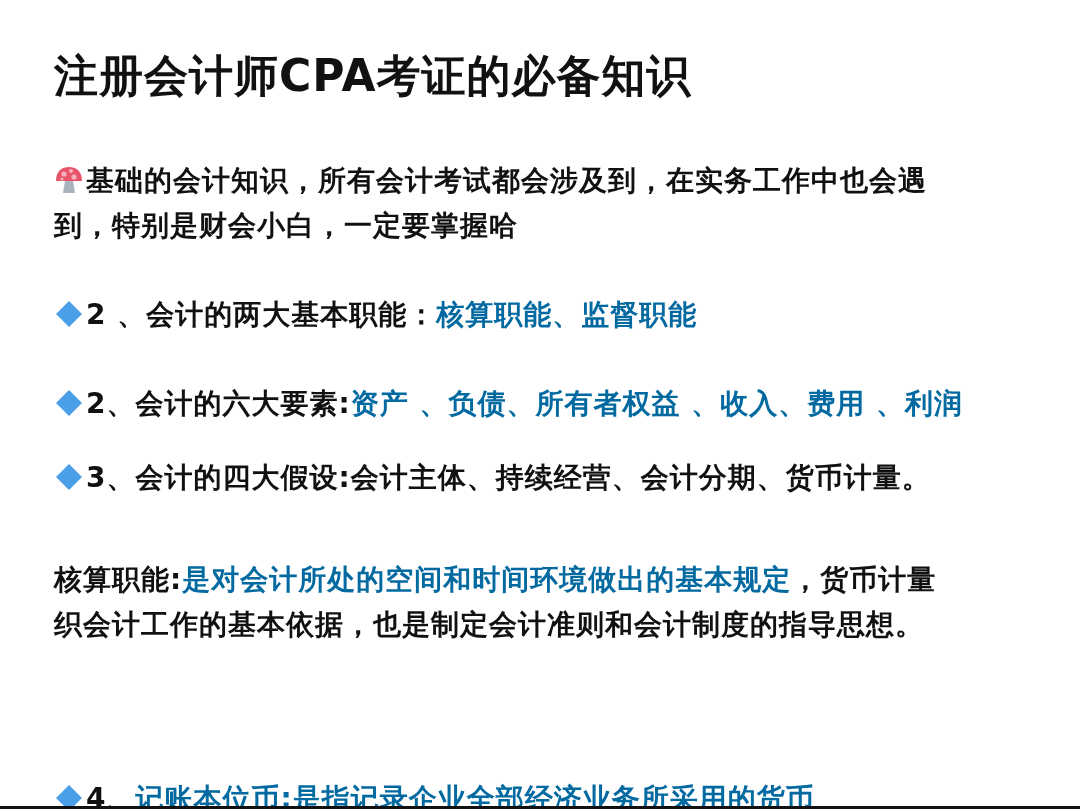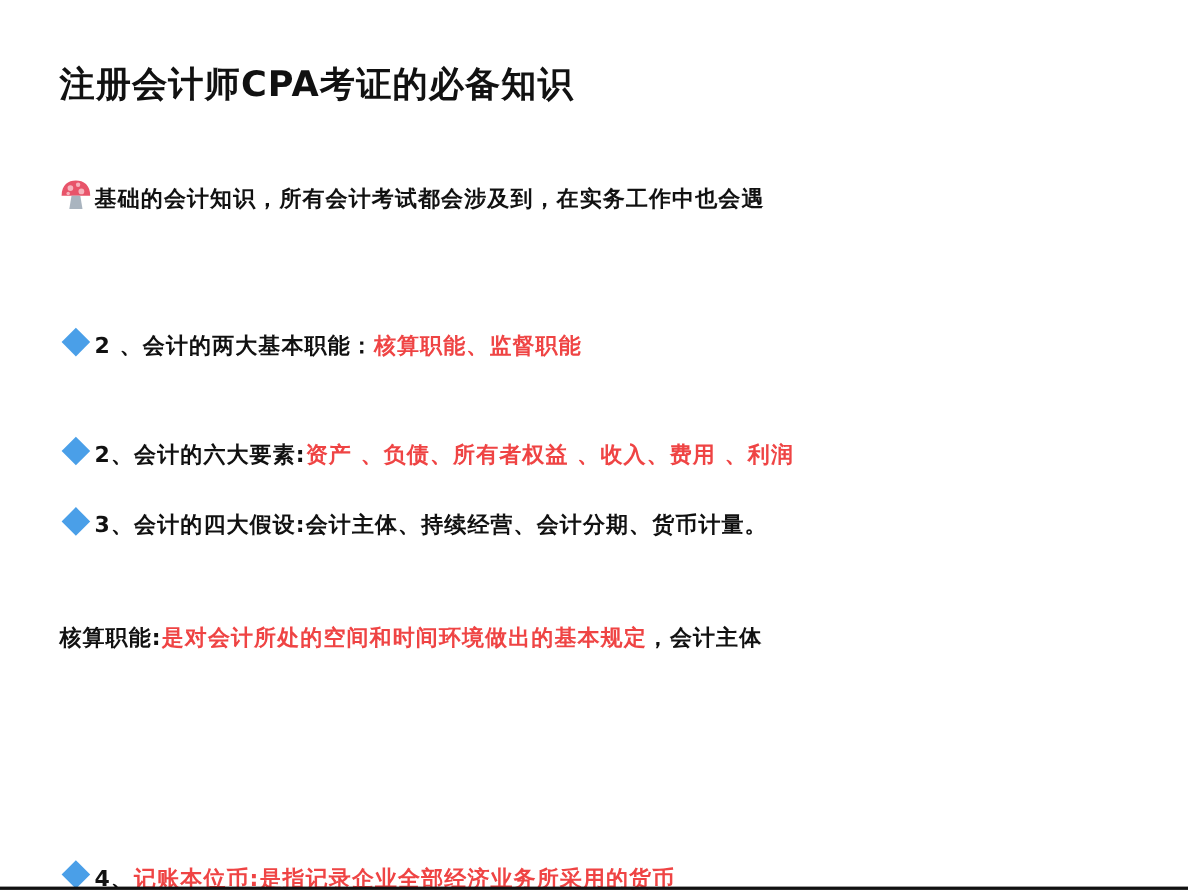--- a/index.html
+++ b/index.html
@@ -12,36 +12,36 @@
       height: 809px;
       position: relative;
       overflow: hidden;
       font-family: "DejaVu Sans", "Liberation Sans", sans-serif;
       color: #111111;
     }
     .title {
       position: absolute;
       left: 54px;
       top: 36px;
-      font-size: 32px;
+      font-size: 44px;
       font-weight: bold;
       letter-spacing: 1px;
       line-height: 80px;
       white-space: nowrap;
     }
     .para {
       position: absolute;
       left: 54px;
-      font-size: 20px;
+      font-size: 28px;
       font-weight: bold;
       line-height: 45px;
       white-space: nowrap;
       letter-spacing: 1px;
     }
-    .red { color: #ef4444; }
+    .red { color: #0369a1; }
     .mushroom {
       display: inline-block;
       width: 30px;
       height: 28px;
       vertical-align: -4px;
       margin-right: 2px;
     }
     .diamond {
       display: inline-block;
       width: 30px;
@@ -67,44 +67,46 @@
   <div>
     <svg class="mushroom" viewBox="0 0 30 28">
       <path d="M2 15 C2 5 8 1 15 1 C22 1 28 5 28 15 Z" fill="#e8546a"></path>
       <circle cx="10" cy="8" r="2.6" fill="#f6b3bd"></circle>
       <circle cx="17" cy="5" r="2" fill="#f6b3bd"></circle>
       <circle cx="20" cy="11" r="2.6" fill="#f6b3bd"></circle>
       <circle cx="8" cy="13" r="1.6" fill="#f6b3bd"></circle>
       <path d="M11 15 L19 15 L21 27 L9 27 Z" fill="#a9b4bf"></path>
     </svg><span>基础的会计知识，所有会计考试都会涉及到，在实务工作中也会遇</span>
   </div>
+  <div>到，特别是财会小白，一定要掌握哈</div>
 </div>
 
 <div class="para" style="top:292px;">
   <svg class="diamond" viewBox="0 0 30 30">
       <path d="M15 2 L28 15 L15 28 L2 15 Z" fill="#4a9fe8"></path>
     </svg><span>2 、会计的两大基本职能：</span><span class="red">核算职能、监督职能</span>
 </div>
 
-<div class="para" style="top:391px;">
+<div class="para" style="top:381px;">
   <svg class="diamond" viewBox="0 0 30 30">
       <path d="M15 2 L28 15 L15 28 L2 15 Z" fill="#4a9fe8"></path>
     </svg><span>2、会计的六大要素:</span><span class="red">资产 、负债、所有者权益 、收入、费用 、利润</span>
 </div>
 
 <div class="para" style="top:455px;">
   <svg class="diamond" viewBox="0 0 30 30">
       <path d="M15 2 L28 15 L15 28 L2 15 Z" fill="#4a9fe8"></path>
     </svg><span>3、会计的四大假设:会计主体、持续经营、会计分期、货币计量。</span>
 </div>
 
 <div class="para" style="top:557px;">
   <div>
-    <span>核算职能:</span><span class="red">是对会计所处的空间和时间环境做出的基本规定</span><span>，会计主体</span>
+    <span>核算职能:</span><span class="red">是对会计所处的空间和时间环境做出的基本规定</span><span>，货币计量</span>
   </div>
+  <div>织会计工作的基本依据，也是制定会计准则和会计制度的指导思想。</div>
 </div>
 
 <div class="para" style="top:776px;">
   <svg class="diamond" viewBox="0 0 30 30">
       <path d="M15 2 L28 15 L15 28 L2 15 Z" fill="#4a9fe8"></path>
     </svg><span>4、</span><span class="red">记账本位币:是指记录企业全部经济业务所采用的货币</span>
 </div>
 
 <div class="bottom-line"></div>
 

